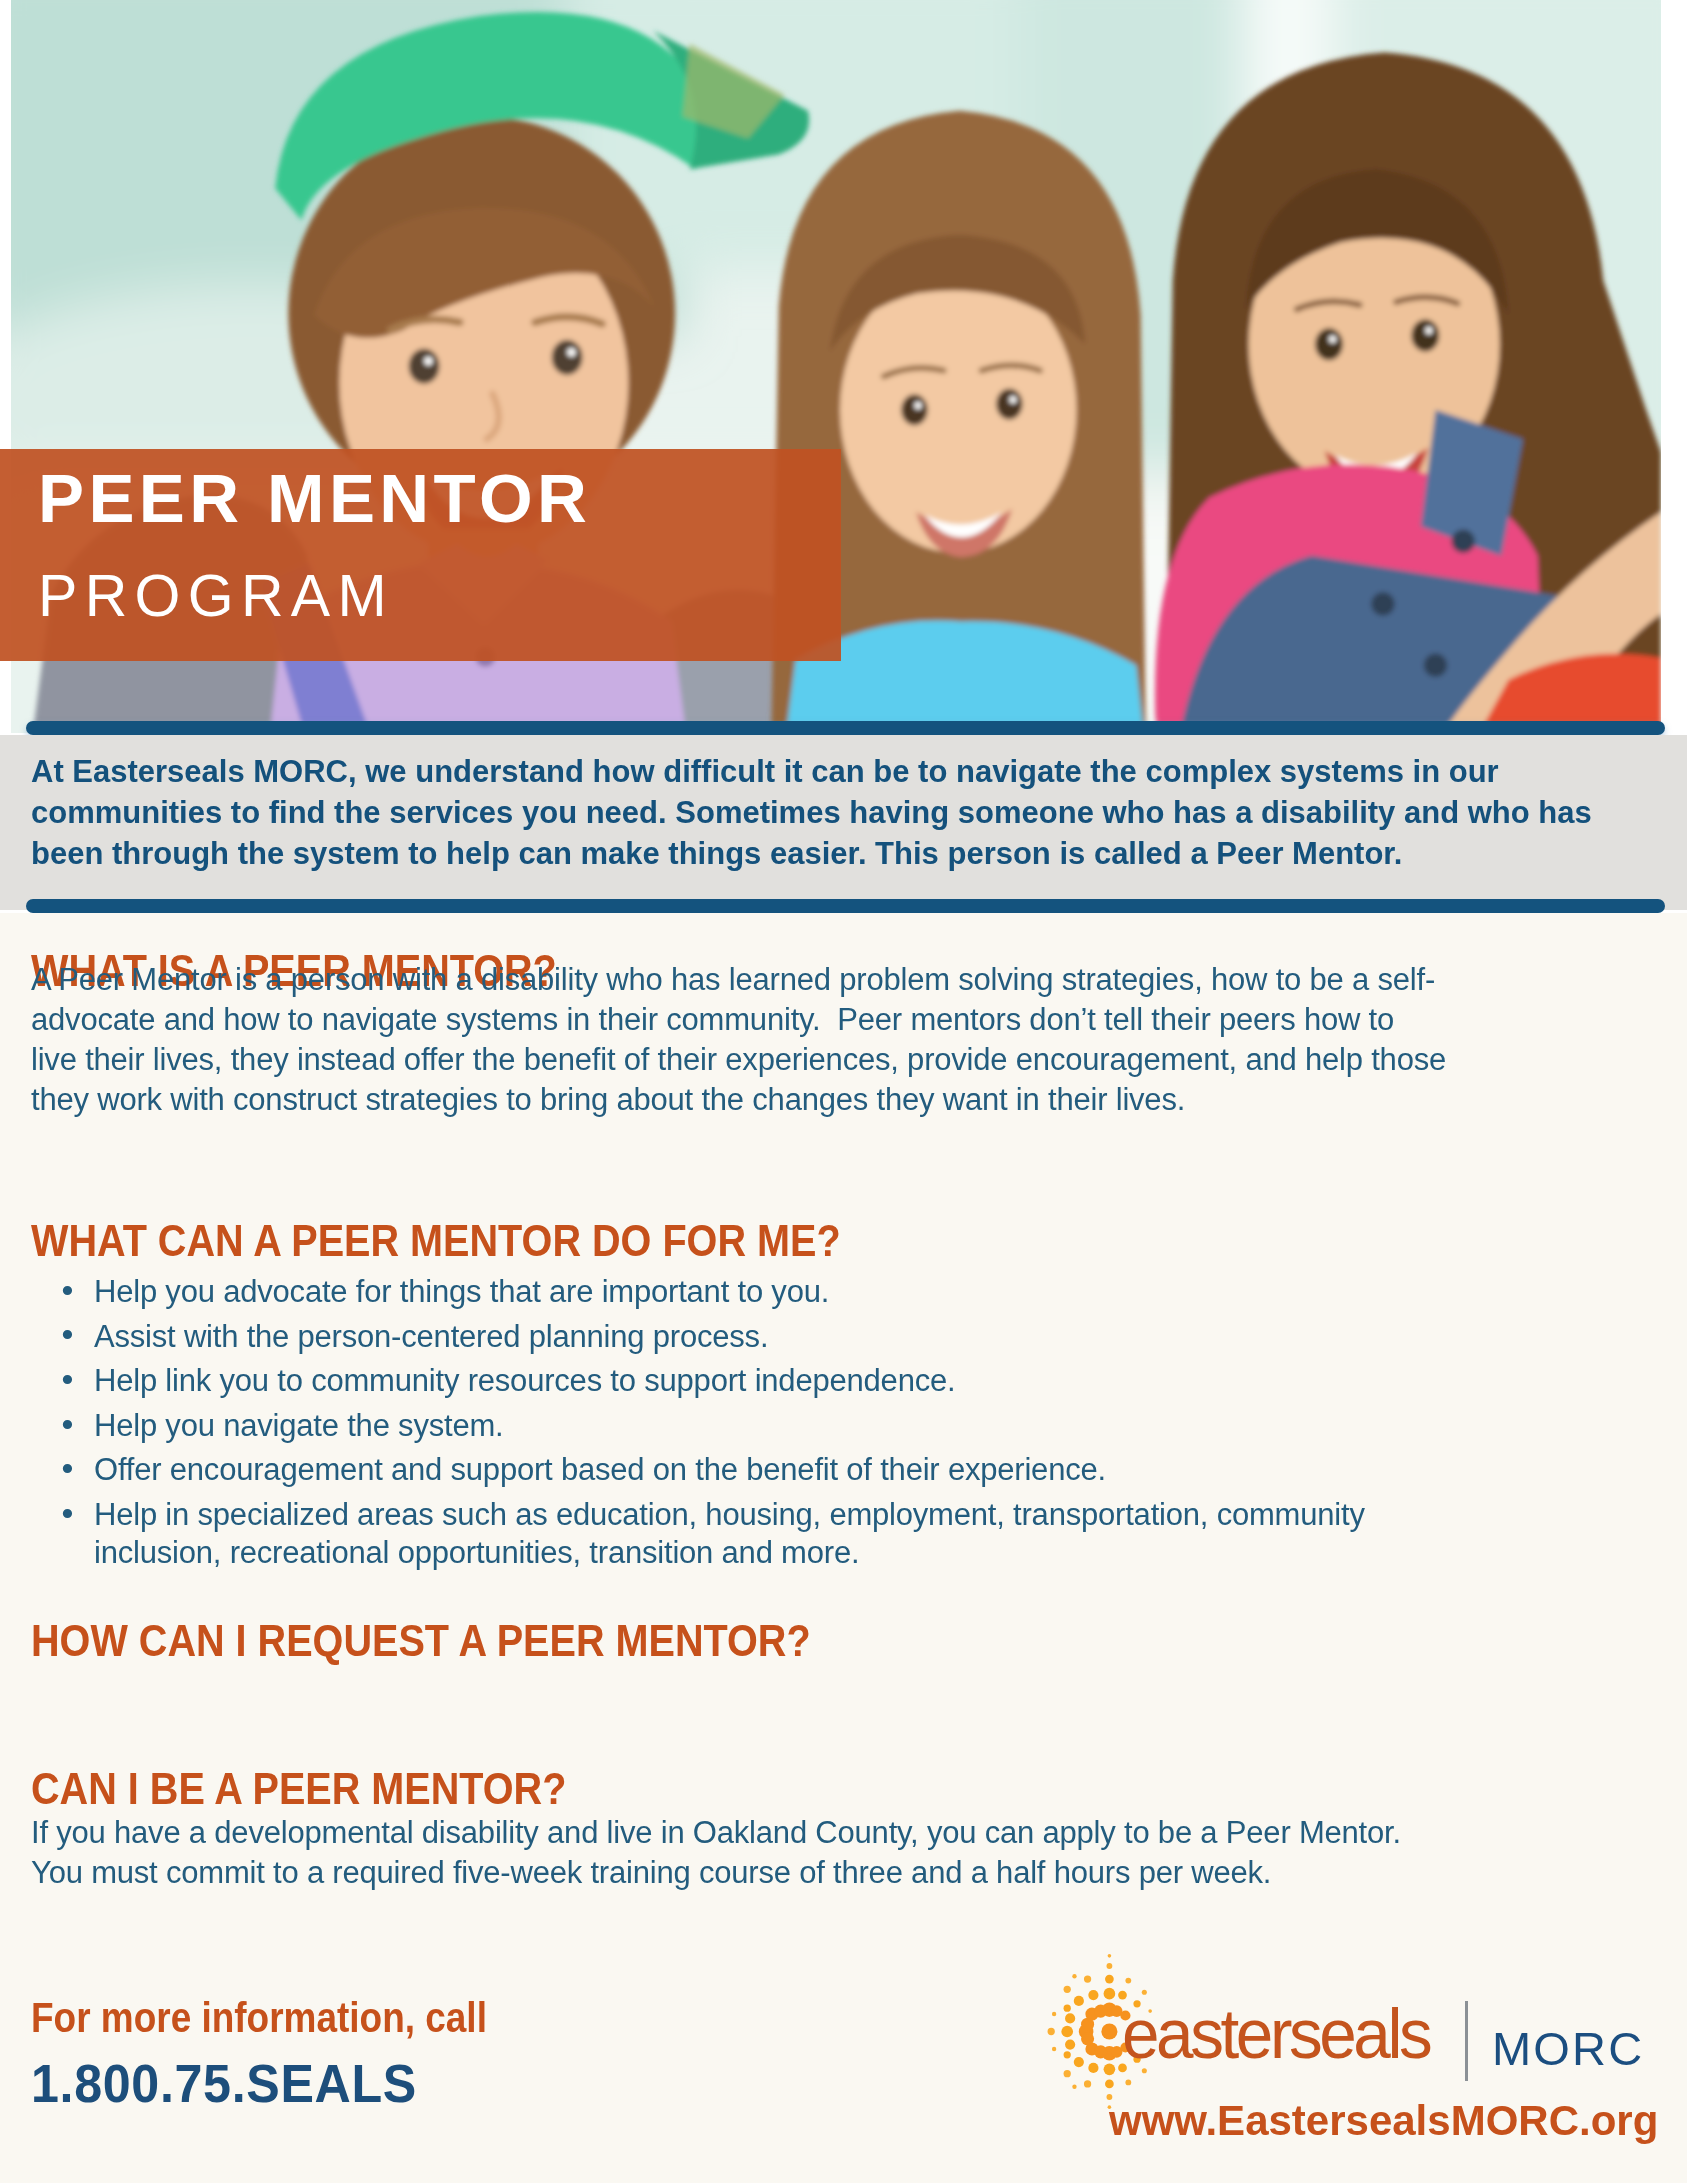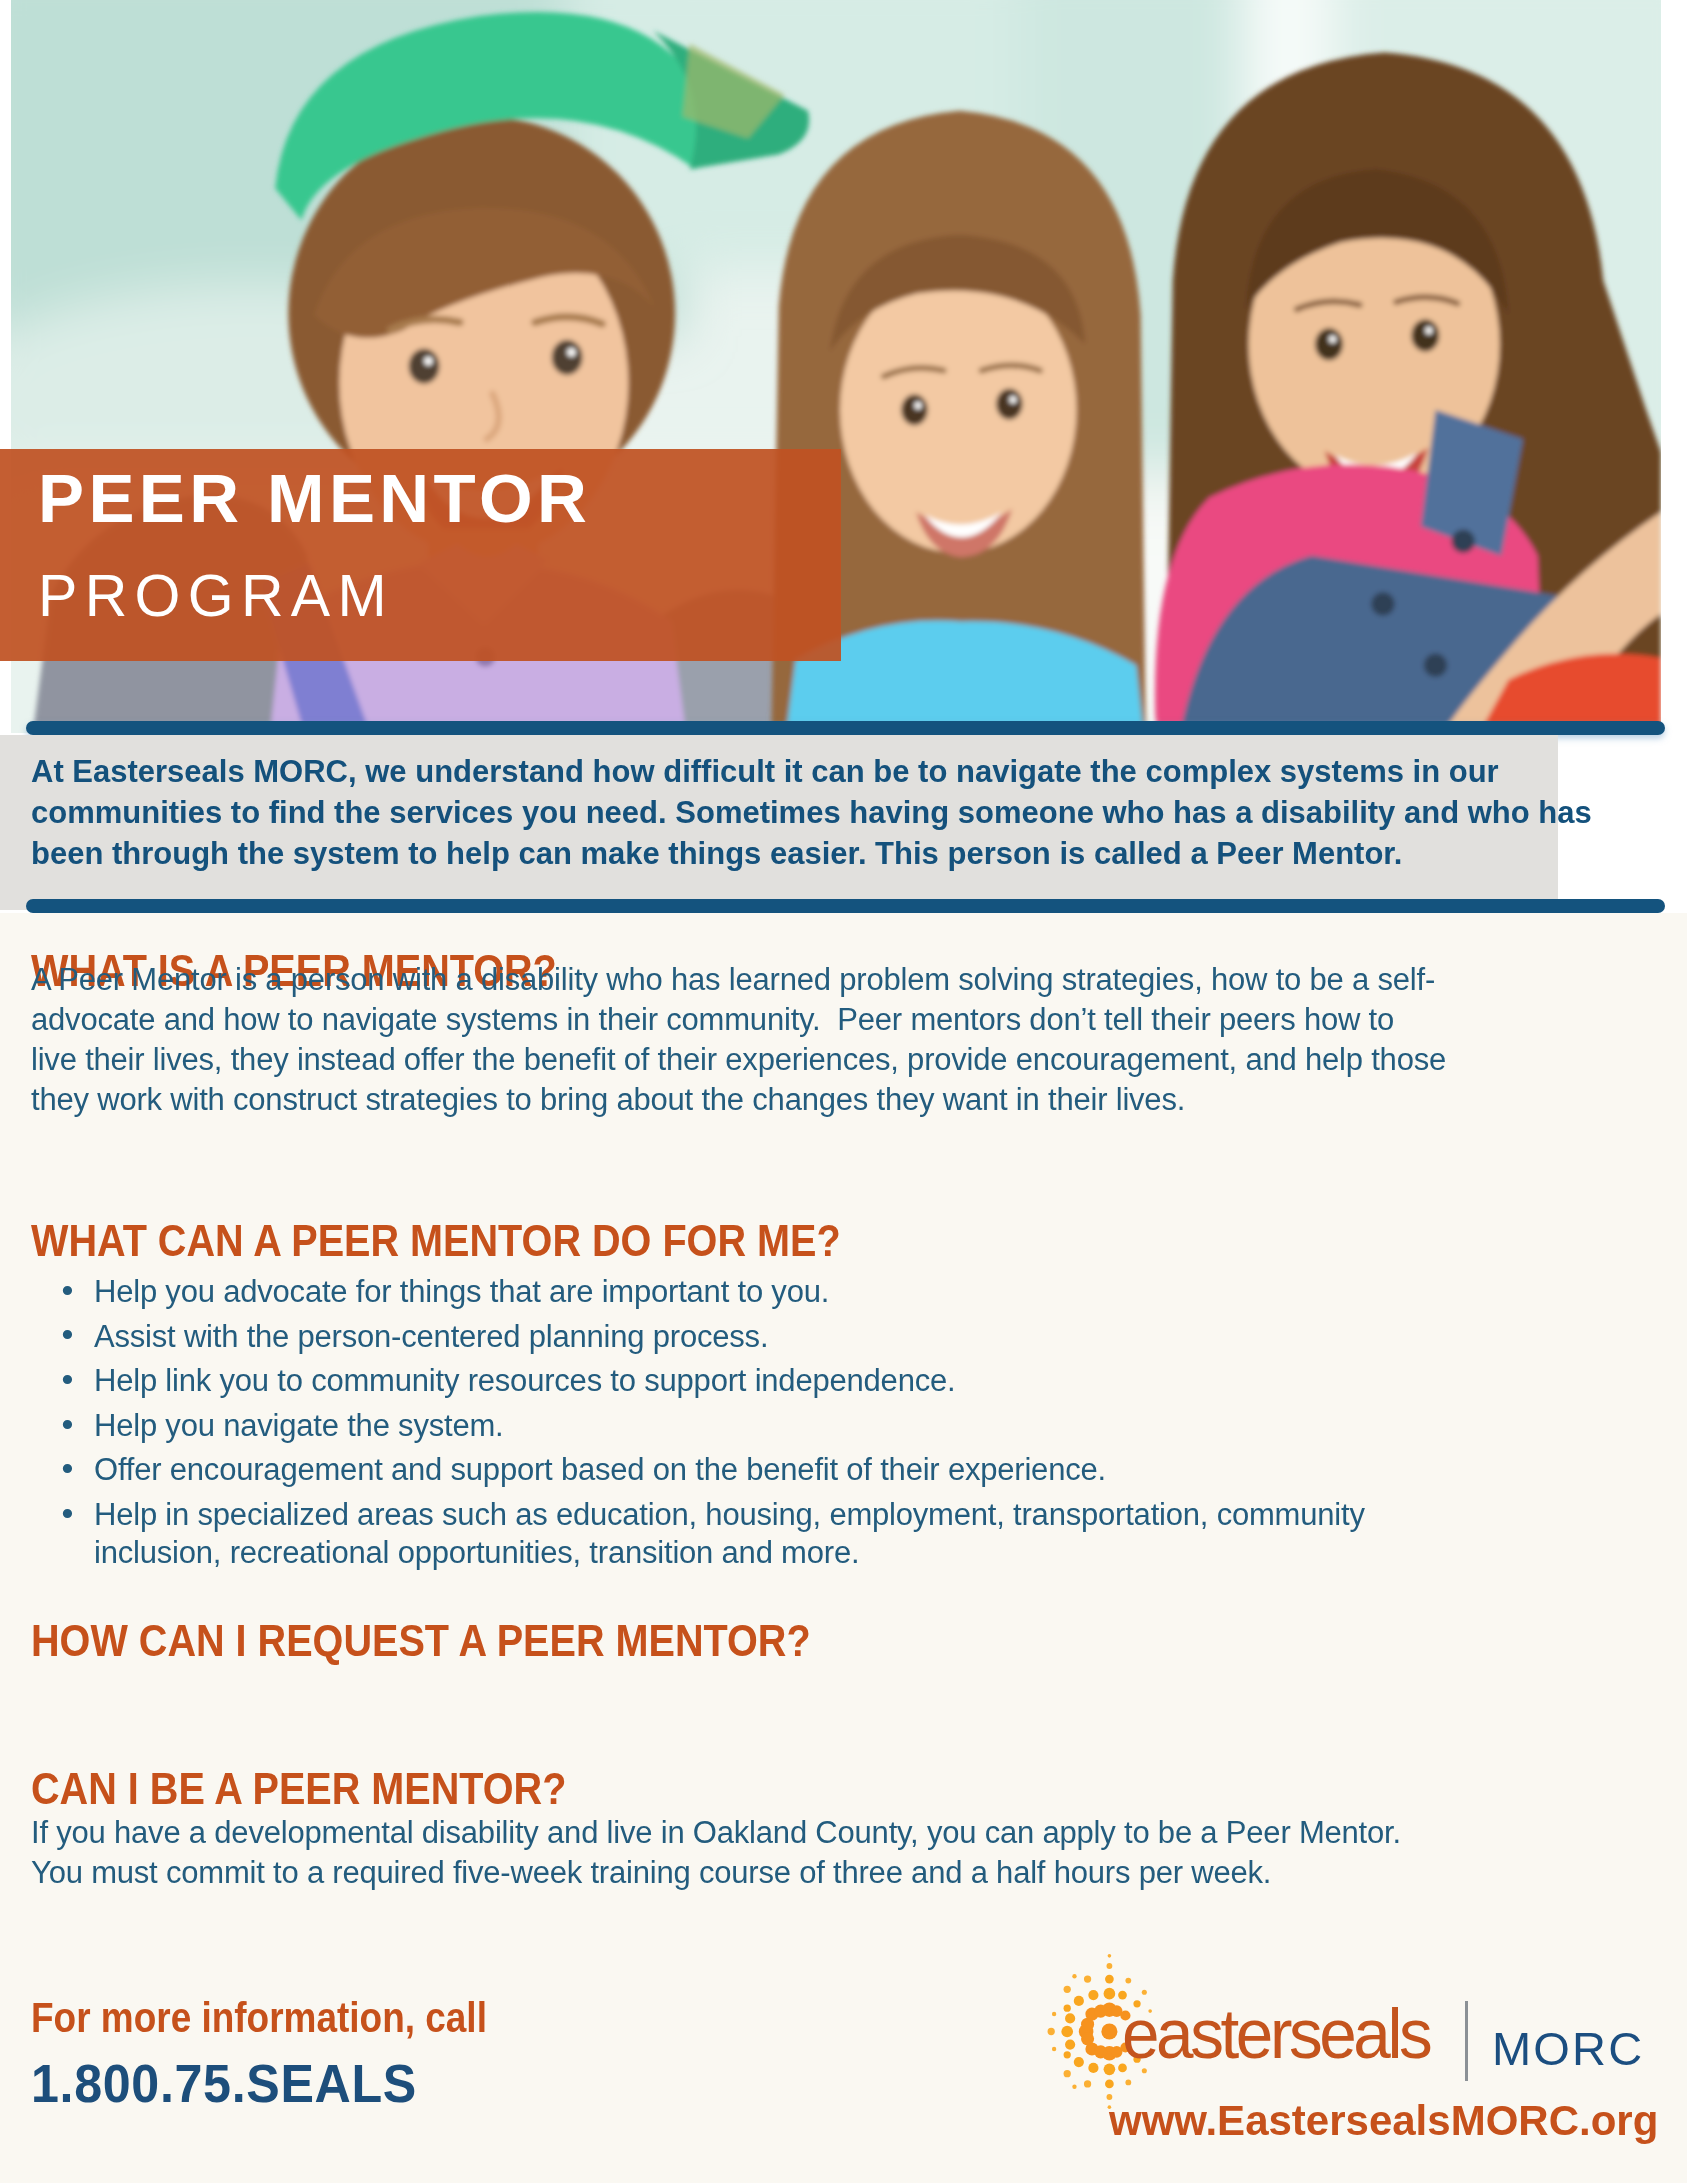--- a/index.html
+++ b/index.html
@@ -15,21 +15,21 @@
           background:rgba(191,82,34,0.93);color:#ffffff;padding-left:56px;box-sizing:border-box;}
   .banner-line1{position:absolute;left:38px;top:10.2px;font-size:69px;font-weight:bold;letter-spacing:4.4px;line-height:80px;white-space:nowrap;}
   .banner-line2{position:absolute;left:38px;top:107px;font-size:59px;font-weight:normal;letter-spacing:7.3px;line-height:80px;white-space:nowrap;}
 
   
   .bar{position:absolute;left:26px;width:1639px;height:14px;border-radius:7.3px;background:#14537E;}
   .bar-top{top:721px;box-shadow:0 3.6px 6.6px rgba(120,165,205,.5);}
   .bar-bottom{top:899px;}
 
   
-  .intro{position:absolute;left:0;top:735px;width:1558px;height:175px;background:#E1E0DD;}
+  .intro{position:absolute;left:0;top:735px;width:1687px;height:175px;background:#E1E0DD;}
   .intro p{margin:0;position:absolute;left:31px;top:16px;width:1635px;
            font-size:31px;font-weight:bold;line-height:41px;color:#14517C;white-space:pre-wrap;}
 
   
   .content-bg{position:absolute;left:0;top:913px;width:1687px;height:1270px;background:#FAF8F2;}
 
   .h{position:absolute;left:31px;margin:0;font-size:44px;font-weight:bold;color:#C6511B;
      transform:scaleX(.9);transform-origin:left top;white-space:nowrap;line-height:47px;}
   .h1{top:947px}.h2{top:1217px}.h3{top:1617px}.h4{top:1765px}
 

